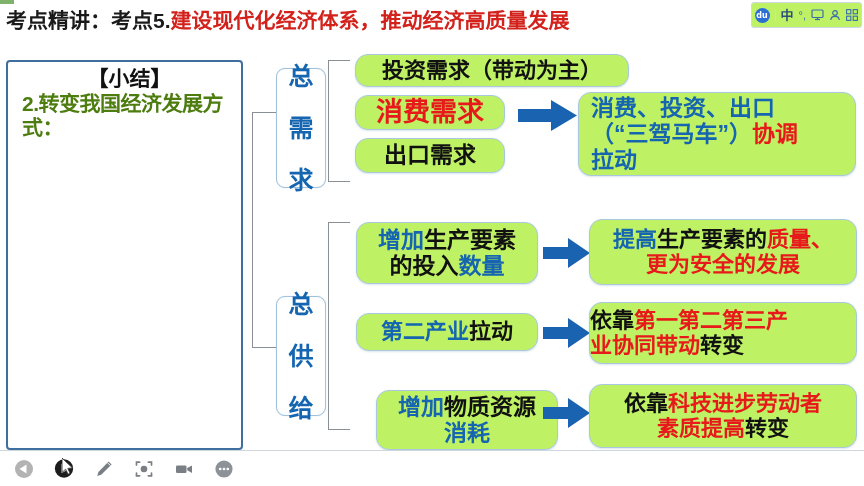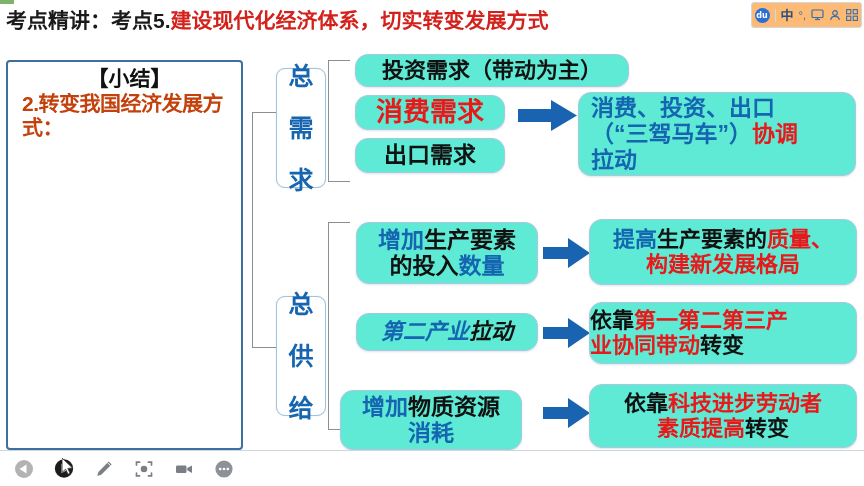--- a/index.html
+++ b/index.html
@@ -22,21 +22,21 @@
     display:flex;align-items:flex-start;white-space:nowrap;
     font-weight:bold;font-size:21px;letter-spacing:0px;
   }
   .hdr-black{color:#1a1a1a;}
   .hdr-red{color:#d3211c;}
 
   
   .ime-bar{
     position:absolute;right:2px;top:2px;height:22px;
     display:flex;align-items:center;gap:5px;
-    padding:1px 3px;background:#fdba74;border:1px solid #cfd9e4;border-radius:3px;
+    padding:1px 3px;background:#bef264;border:1px solid #cfd9e4;border-radius:3px;
   }
   .ime-logo{
     width:15px;height:15px;border-radius:50%;background:#2b6fd6;color:#fff;
     font-size:8px;font-weight:bold;display:flex;align-items:center;justify-content:center;
     font-family:"DejaVu Sans",sans-serif;
   }
   .ime-item{font-size:12px;color:#3b6ea8;line-height:1;display:flex;align-items:center;}
   .ime-sep{width:1px;height:13px;background:#cfd9e4;}
 
   
@@ -44,21 +44,21 @@
     position:absolute;left:6px;top:60px;width:237px;height:390px;
     background:#ffffff;border:2px solid #3f6f9e;border-radius:4px;
     box-sizing:border-box;padding:4px 6px 4px 16px;overflow:hidden;
   }
   .lp-title{
     text-align:center;font-size:21px;font-weight:bold;color:#111;
     line-height:1.15;margin:1px 0 0 0;
     font-family:"DejaVu Sans","Liberation Sans",sans-serif;
   }
   .lp-sub{
-    font-size:21px;font-weight:bold;color:#c2410c;line-height:1.12;
+    font-size:21px;font-weight:bold;color:#4d7c0f;line-height:1.12;
     margin:1px 0 2px -2px;letter-spacing:-0.5px;
   }
   .lp-body{
     font-size:19px;color:#111;line-height:1.22;text-align:justify;
     letter-spacing:-0.4px;
     font-family:"DejaVu Serif","Liberation Serif",serif;
   }
   .lp-body .indent{display:inline-block;width:2em;}
 
   
@@ -73,21 +73,21 @@
     display:flex;align-items:center;justify-content:center;
     color:#1565b0;font-weight:bold;font-size:25px;line-height:1.04;
     text-align:center;letter-spacing:0px;
     box-shadow:0 0 1px rgba(140,170,200,.5);
   }
   .cat-box span{display:block;}
 
   
   .box{
     position:absolute;box-sizing:border-box;
-    border:1.5px solid #a9c8e0;border-radius:13px;background:#5eead4;
+    border:1.5px solid #a9c8e0;border-radius:13px;background:#bef264;
     display:flex;align-items:center;justify-content:center;
     text-align:center;font-weight:bold;line-height:1.14;
     box-shadow:0 1px 2px rgba(120,150,180,.25);
     padding:2px 6px;
   }
   .box .t{display:block;}
   .bk{color:#111111;}
   .bl{color:#1565b0;}
   .rd{color:#e8191b;}
 
@@ -109,21 +109,21 @@
 <body>
 
 <div id="slide">
 
   <div class="top-strip">
     <div class="green"></div>
   </div>
 
   <div class="header">
     <span class="hdr-black">考点精讲：考点5.</span>
-    <span class="hdr-red">建设现代化经济体系，切实转变发展方式</span>
+    <span class="hdr-red">建设现代化经济体系，推动经济高质量发展</span>
   </div>
 
   <div class="ime-bar">
     <div class="ime-logo">du</div>
     <div class="ime-sep"></div>
     <div class="ime-item" style="font-size:13px;color:#2b4f7a;font-weight:bold;">中</div>
     <div class="ime-item" style="font-size:11px;">°,</div>
     <div class="ime-item">
       <svg width="13" height="12" viewBox="0 0 13 12" aria-hidden="true">
         <rect x="1" y="1" width="11" height="7.5" rx="1" fill="none" stroke="#3b6ea8" stroke-width="1.2"></rect>
@@ -213,44 +213,44 @@
 
   <div class="arrow" style="left:543px;top:238px;width:48px;height:30px;">
     <svg width="48" height="30" viewBox="0 0 48 30" aria-hidden="true">
       <polygon points="0,9 25,9 25,0 47,15 25,30 25,21 0,21" fill="#1a63b0"></polygon>
     </svg>
   </div>
 
   <div class="box" style="left:589px;top:219px;width:268px;height:66px;font-size:22px;">
     <span class="t">
       <span class="bl">提高</span><span class="bk">生产要素的</span><span class="rd">质量、</span><br>
-      <span class="rd">构建新发展格局</span>
-    </span>
-  </div>
-
-  <div class="box" style="left:356px;top:313px;width:182px;height:38px;font-size:22px;font-style:italic;">
+      <span class="rd">更为安全的发展</span>
+    </span>
+  </div>
+
+  <div class="box" style="left:356px;top:313px;width:182px;height:38px;font-size:22px;">
     <span class="t">
       <span class="bl">第二产业</span><span class="bk">拉动</span>
     </span>
   </div>
 
   <div class="arrow" style="left:543px;top:318px;width:48px;height:30px;">
     <svg width="48" height="30" viewBox="0 0 48 30" aria-hidden="true">
       <polygon points="0,9 25,9 25,0 47,15 25,30 25,21 0,21" fill="#1a63b0"></polygon>
     </svg>
   </div>
 
   <div class="box" style="left:589px;top:302px;width:268px;height:62px;font-size:22px;justify-content:flex-start;text-align:left;padding-left:0;">
     <span class="t">
       <span class="bk">依靠</span><span class="rd">第一第二第三产</span><br>
       <span class="rd">业协同带动</span><span class="bk">转变</span>
     </span>
   </div>
 
-  <div class="box" style="left:340px;top:390px;width:182px;height:60px;font-size:23px;justify-content:center;">
+  <div class="box" style="left:376px;top:390px;width:182px;height:60px;font-size:23px;justify-content:center;">
     <span class="t">
       <span class="bl">增加</span><span class="bk">物质资源</span><br>
       <span class="bl">消耗</span>
     </span>
   </div>
 
   <div class="arrow" style="left:543px;top:398px;width:48px;height:30px;">
     <svg width="48" height="30" viewBox="0 0 48 30" aria-hidden="true">
       <polygon points="0,9 25,9 25,0 47,15 25,30 25,21 0,21" fill="#1a63b0"></polygon>
     </svg>

